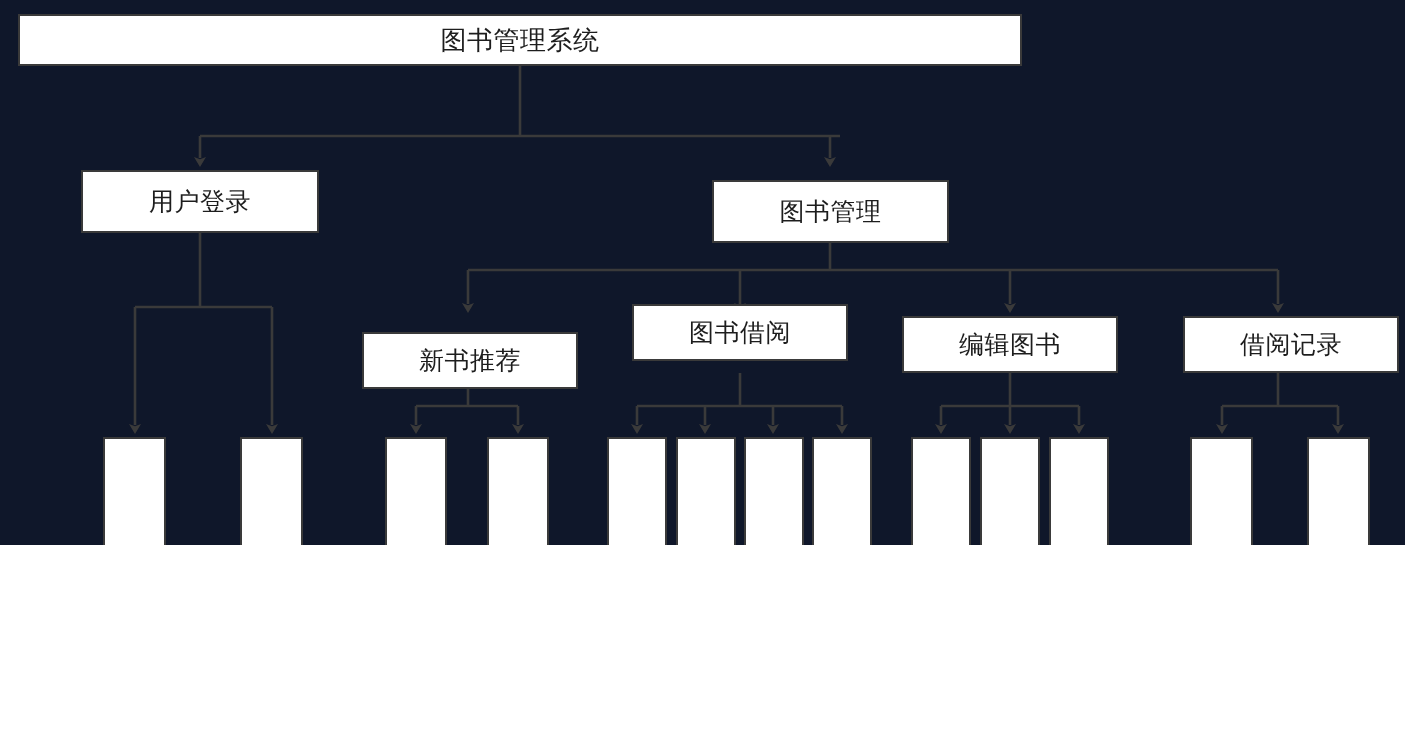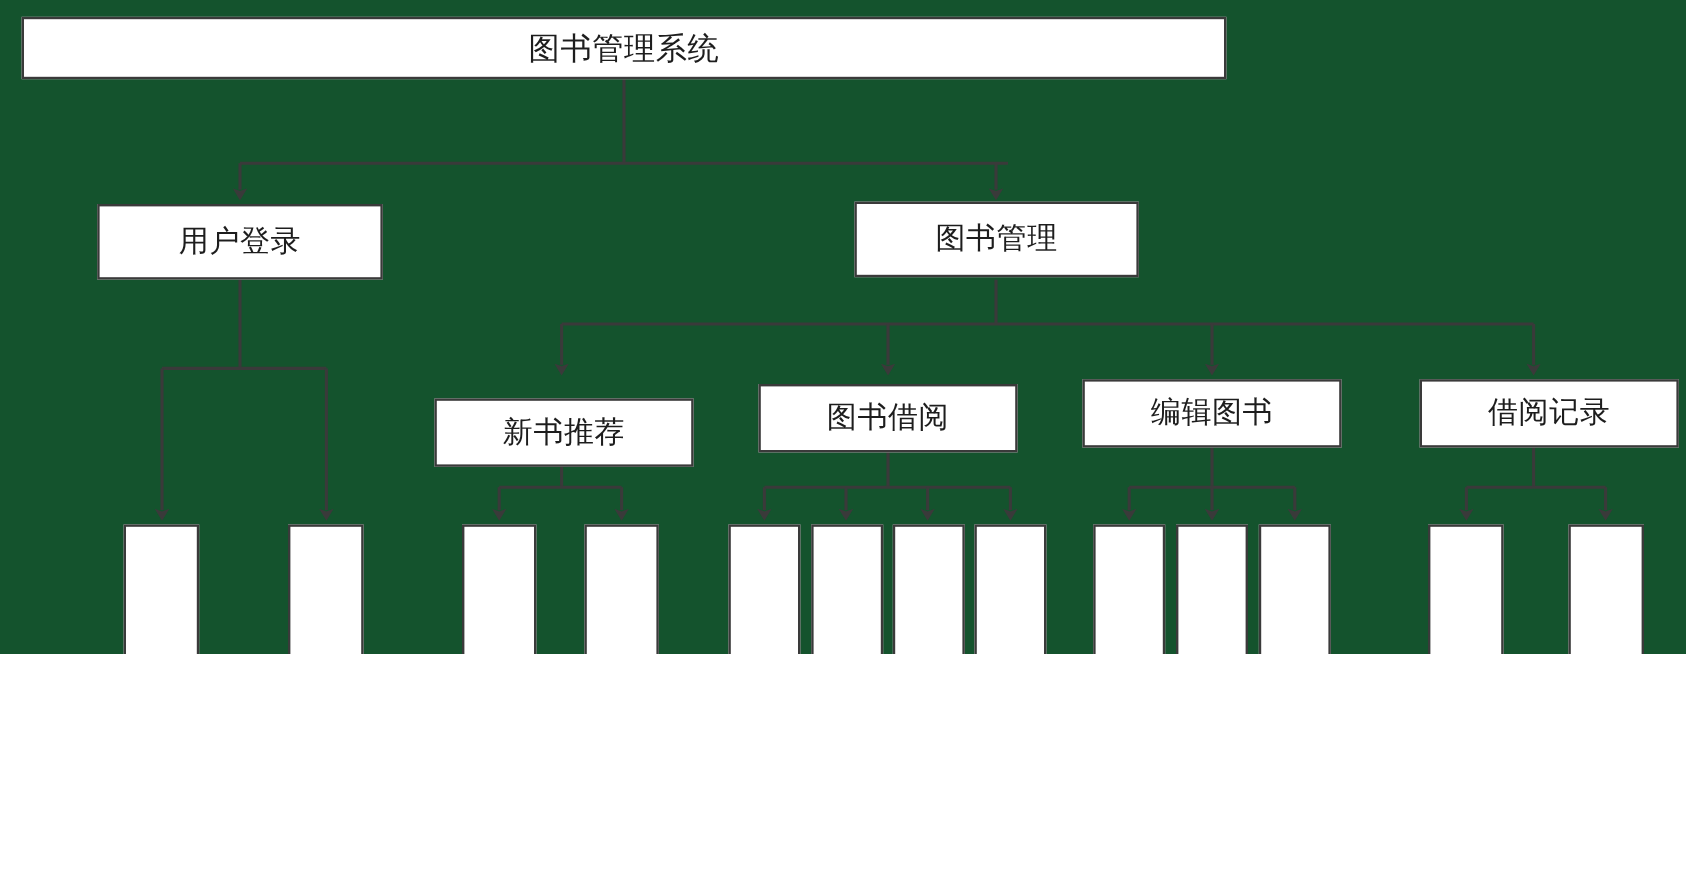--- a/index.html
+++ b/index.html
@@ -7,21 +7,21 @@
     padding: 0;
     background: #ffffff;
   }
   body {
     font-family: "Liberation Sans", "DejaVu Sans", sans-serif;
   }
   #canvas {
     position: relative;
     width: 1405px;
     height: 545px;
-    background: #14532d;
+    background: #0f172a;
     overflow: hidden;
   }
   #edges {
     position: absolute;
     left: 0;
     top: 0;
     width: 1405px;
     height: 747px;
     pointer-events: none;
   }
@@ -130,28 +130,28 @@
     </g>
   </svg>
 
   <div class="node horiz root" style="left:18px; top:14px; width:1004px; height:52px;">
     <span class="label">图书管理系统</span>
   </div>
 
   <div class="node horiz" style="left:81px; top:170px; width:238px; height:63px;">
     <span class="label">用户登录</span>
   </div>
-  <div class="node horiz" style="left:712px; top:168px; width:237px; height:63px;">
+  <div class="node horiz" style="left:712px; top:180px; width:237px; height:63px;">
     <span class="label">图书管理</span>
   </div>
 
   <div class="node horiz" style="left:362px; top:332px; width:216px; height:57px;">
     <span class="label">新书推荐</span>
   </div>
-  <div class="node horiz" style="left:632px; top:320px; width:216px; height:57px;">
+  <div class="node horiz" style="left:632px; top:304px; width:216px; height:57px;">
     <span class="label">图书借阅</span>
   </div>
   <div class="node horiz" style="left:902px; top:316px; width:216px; height:57px;">
     <span class="label">编辑图书</span>
   </div>
   <div class="node horiz" style="left:1183px; top:316px; width:216px; height:57px;">
     <span class="label">借阅记录</span>
   </div>
 
   <div class="node vert" style="left:103px; top:437px; width:63px; height:296px;">

